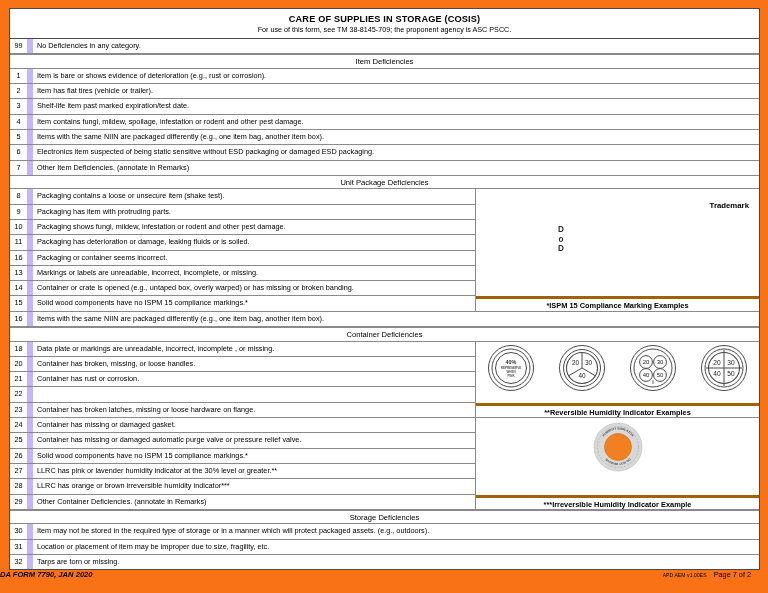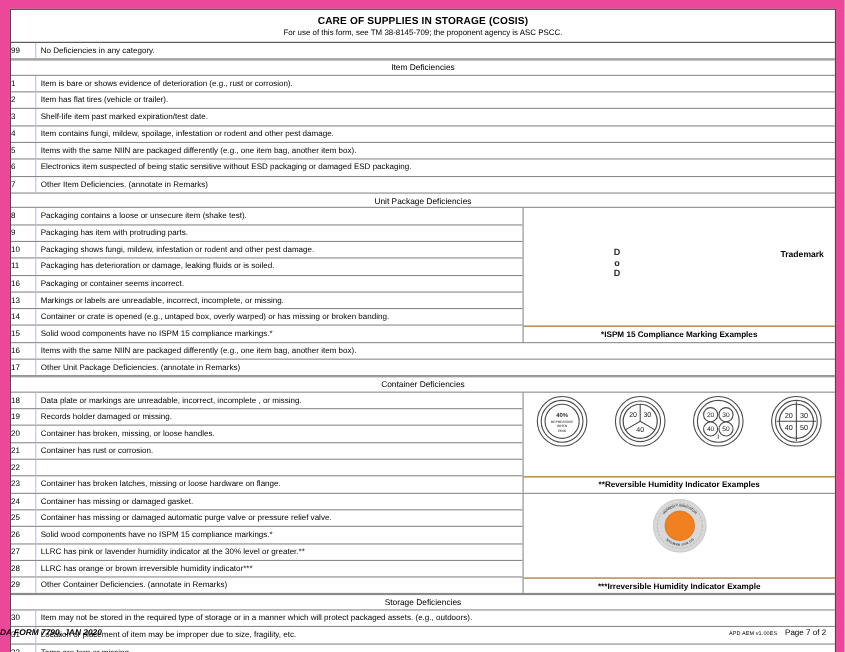--- a/index.html
+++ b/index.html
@@ -11,21 +11,21 @@
     width: 768px;
     height: 593px;
     font-family: "Liberation Sans", sans-serif;
     color: #000;
     overflow: hidden;
   }
   #page {
     position: relative;
     width: 768px;
     height: 593px;
-    background: #ec4899;
+    background: #f97316;
     box-sizing: border-box;
   }
   .form-frame {
     position: absolute;
     left: 9px;
     top: 8px;
     width: 751px;
     border: 1.6px solid #4a4a4a;
     box-sizing: border-box;
     background: #fff;
@@ -55,22 +55,22 @@
     display: flex;
     border-bottom: 1px solid #8a8a8a;
     min-height: 14.3px;
     box-sizing: border-box;
   }
   .row:last-child { border-bottom: none; }
 
   .num-cell {
     width: 23px;
     min-width: 23px;
-    border-right: 1px solid #c4b5fd;
-    text-align: left;
+    border-right: 6px solid #c4b5fd;
+    text-align: center;
     font-size: 7.3px;
     line-height: 14.3px;
     box-sizing: border-box;
   }
   .text-cell {
     flex: 1 1 auto;
     font-size: 7.3px;
     line-height: 14.3px;
     padding-left: 4px;
     box-sizing: border-box;
@@ -107,34 +107,34 @@
     position: relative;
     box-sizing: border-box;
     display: flex;
     flex-direction: column;
   }
   .illus-area {
     flex: 1 1 auto;
     position: relative;
   }
   .caption-bar {
-    border-top: 1px solid #a16207;
+    border-top: 3px solid #a16207;
     text-align: center;
     font-size: 7.4px;
     font-weight: bold;
     line-height: 14.3px;
     height: 14.3px;
     box-sizing: border-box;
   }
 
   
   .trademark-label {
     position: absolute;
     right: 10px;
-    top: 38px;
+    top: 12px;
     font-size: 7.8px;
     font-weight: bold;
   }
   .dod-stack {
     position: absolute;
     left: 82px;
     top: 36px;
     font-size: 8.2px;
     font-weight: bold;
     line-height: 9.5px;
@@ -291,36 +291,28 @@
           </div>
         </div>
         <div class="caption-bar">*ISPM 15 Compliance Marking Examples</div>
       </div>
     </div>
 
     <div class="row">
       <div class="num-cell">16</div>
       <div class="text-cell">Items with the same NIIN are packaged differently (e.g., one item bag, another item box).</div>
     </div>
-    <div class="row">
-      <div class="num-cell">17</div>
-      <div class="text-cell">Other Unit Package Deficiencies.  (annotate in Remarks)</div>
-    </div>
 
     <div class="section-head">Container Deficiencies</div>
 
     <div class="band">
       <div class="band-left">
         <div class="row">
           <div class="num-cell">18</div>
           <div class="text-cell">Data plate or markings are unreadable, incorrect, incomplete , or missing.</div>
-        </div>
-        <div class="row">
-          <div class="num-cell">19</div>
-          <div class="text-cell">Records holder damaged or missing.</div>
         </div>
         <div class="row">
           <div class="num-cell">20</div>
           <div class="text-cell">Container has broken, missing, or loose handles.</div>
         </div>
         <div class="row">
           <div class="num-cell">21</div>
           <div class="text-cell">Container has rust or corrosion.</div>
         </div>
         <div class="row">

